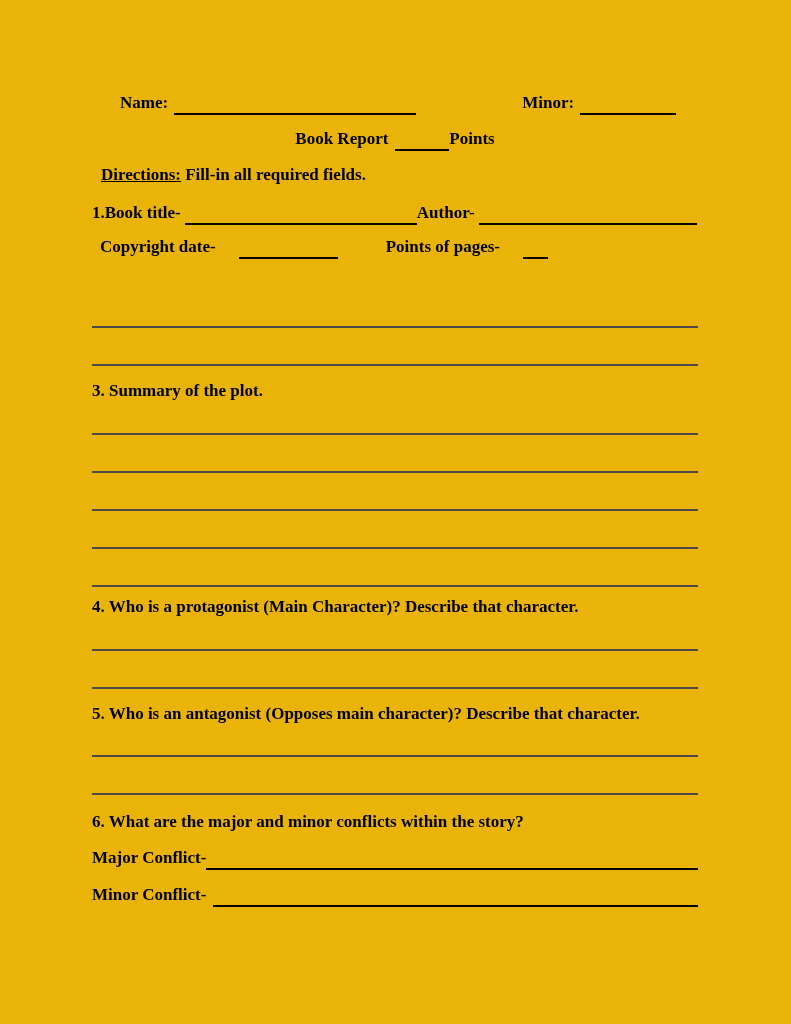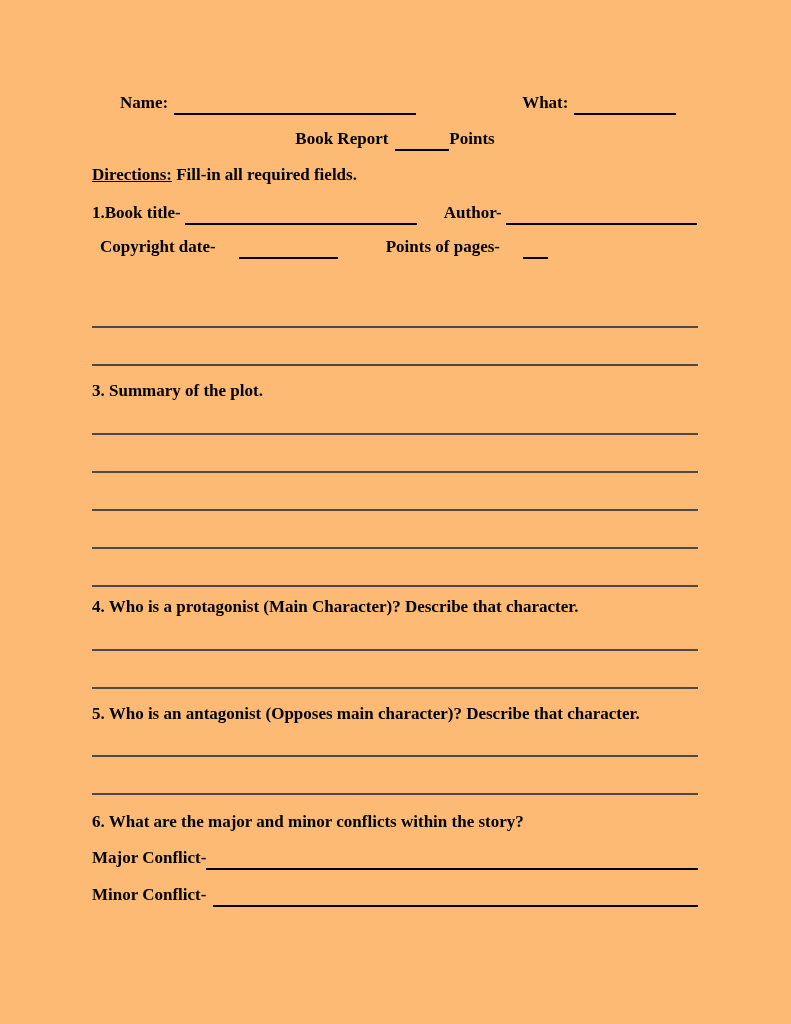--- a/index.html
+++ b/index.html
@@ -3,21 +3,21 @@
 <meta charset="utf-8">
 <style>
   :root{
     --ink:#000000;
     --rule:#4a4a4a;
   }
   html,body{margin:0;padding:0;background:#ffffff;}
   .page{
     position:relative;
     width:791px;height:1024px;
-    background:#fdba74;
+    background:#eab308;
     font-family:"Liberation Serif","DejaVu Serif",serif;
     font-weight:bold;
     color:var(--ink);
     font-size:17px;
     line-height:1.2;
     overflow:hidden;
   }
   .row{position:absolute;display:flex;align-items:flex-end;white-space:nowrap;}
   .lbl{white-space:pre;}
   .fill{
@@ -33,39 +33,39 @@
   .q{position:absolute;left:92px;white-space:nowrap;}
 </style>
 </head>
 <body>
 
 <div class="page">
 
   <div class="row" style="top:93px;left:120px;width:556px;">
     <span class="lbl">Name:</span>
     <div class="fill" style="width:242px;margin-left:6px;"></div>
-    <span class="lbl" style="margin-left:106px;">What:</span>
+    <span class="lbl" style="margin-left:106px;">Minor:</span>
     <div class="fill fill-grow" style="margin-left:6px;"></div>
   </div>
 
   <div class="row" style="top:129px;left:92px;width:606px;justify-content:center;">
     <span class="lbl">Book Report</span>
     <div class="fill" style="width:54px;margin-left:7px;"></div>
     <span class="lbl" style="">Points</span>
   </div>
 
-  <div class="q" style="top:165px;">
+  <div class="q" style="top:165px;margin-left:9px;">
     <span class="u">Directions:</span><span> Fill-in all required fields.</span>
   </div>
 
   <div class="row" style="top:203px;left:92px;width:605px;">
     <span class="lbl">1.</span>
     <span class="lbl" style="">Book title-</span>
     <div class="fill" style="width:232px;margin-left:4px;"></div>
-    <span class="lbl" style="margin-left:27px;">Author-</span>
+    <span class="lbl" style="">Author-</span>
     <div class="fill fill-grow" style="margin-left:4px;"></div>
   </div>
 
   <div class="row" style="top:237px;left:100px;width:448px;gap:19px;">
     <span class="lbl">Copyright date-</span>
     <div class="fill" style="width:99px;margin-left:4px;"></div>
     <span class="lbl" style="margin-left:29px;">Points of pages-</span>
     <div class="fill fill-grow" style="margin-left:4px;"></div>
   </div>
 

